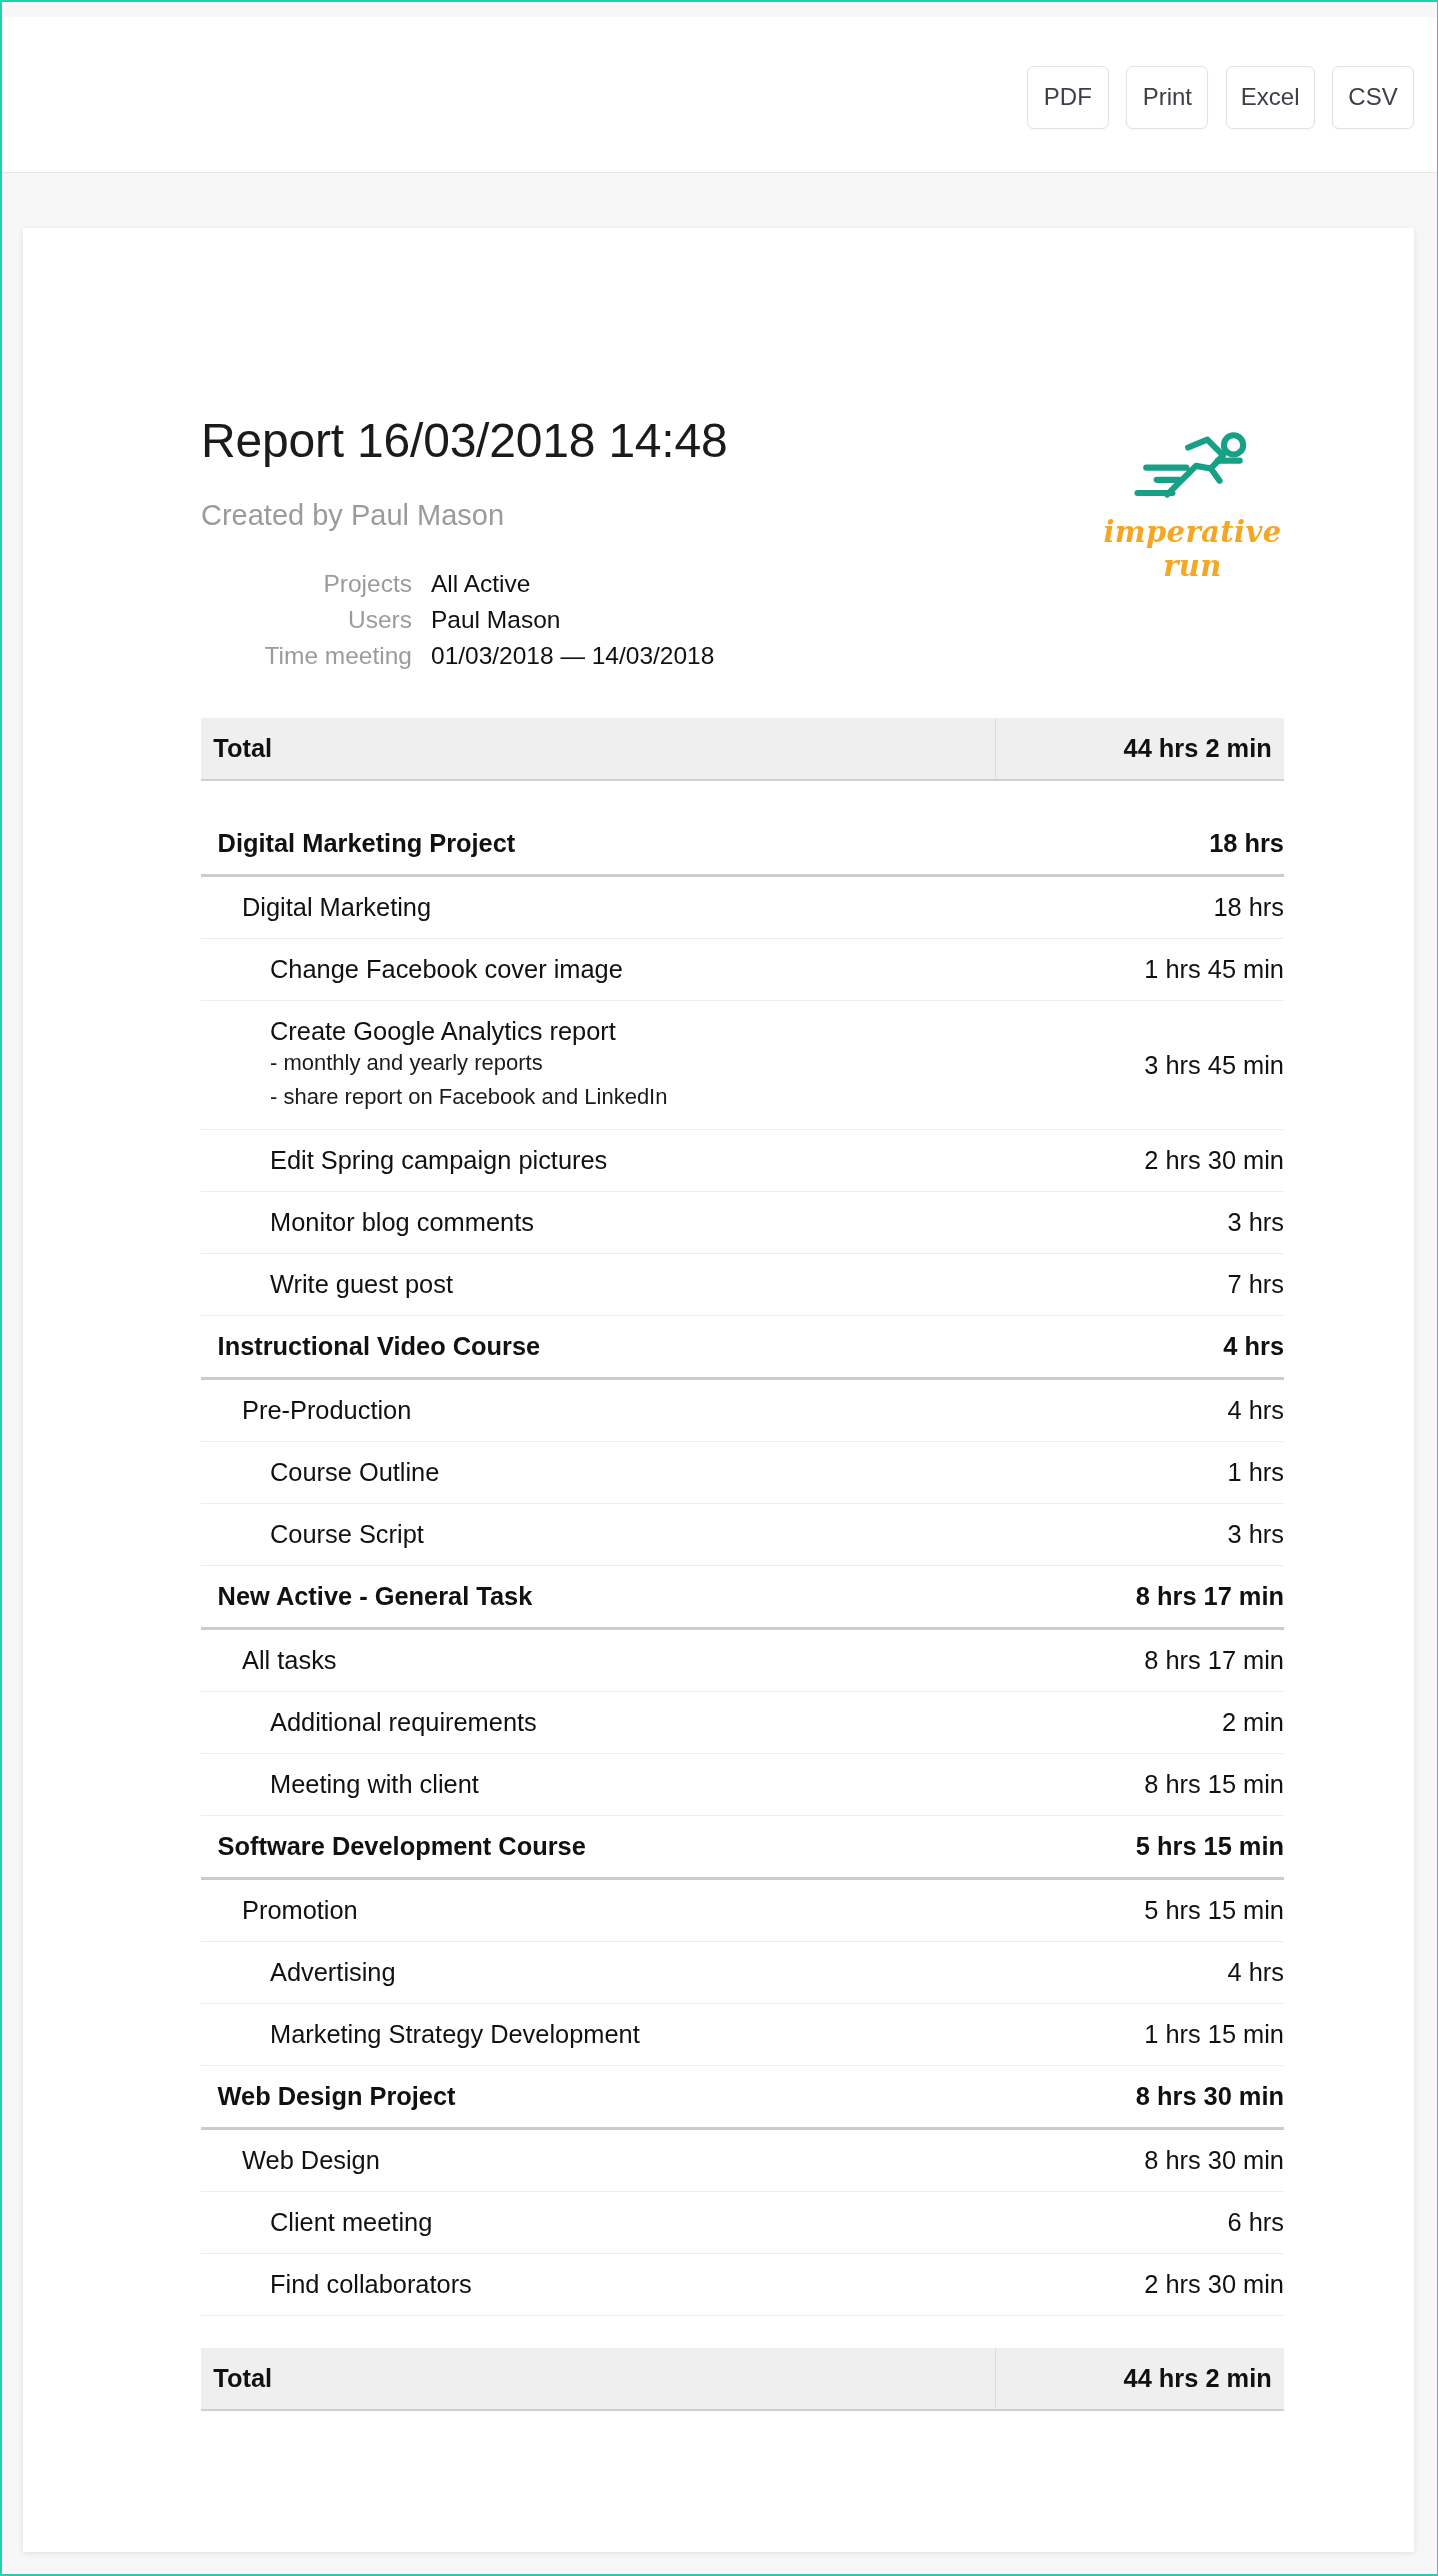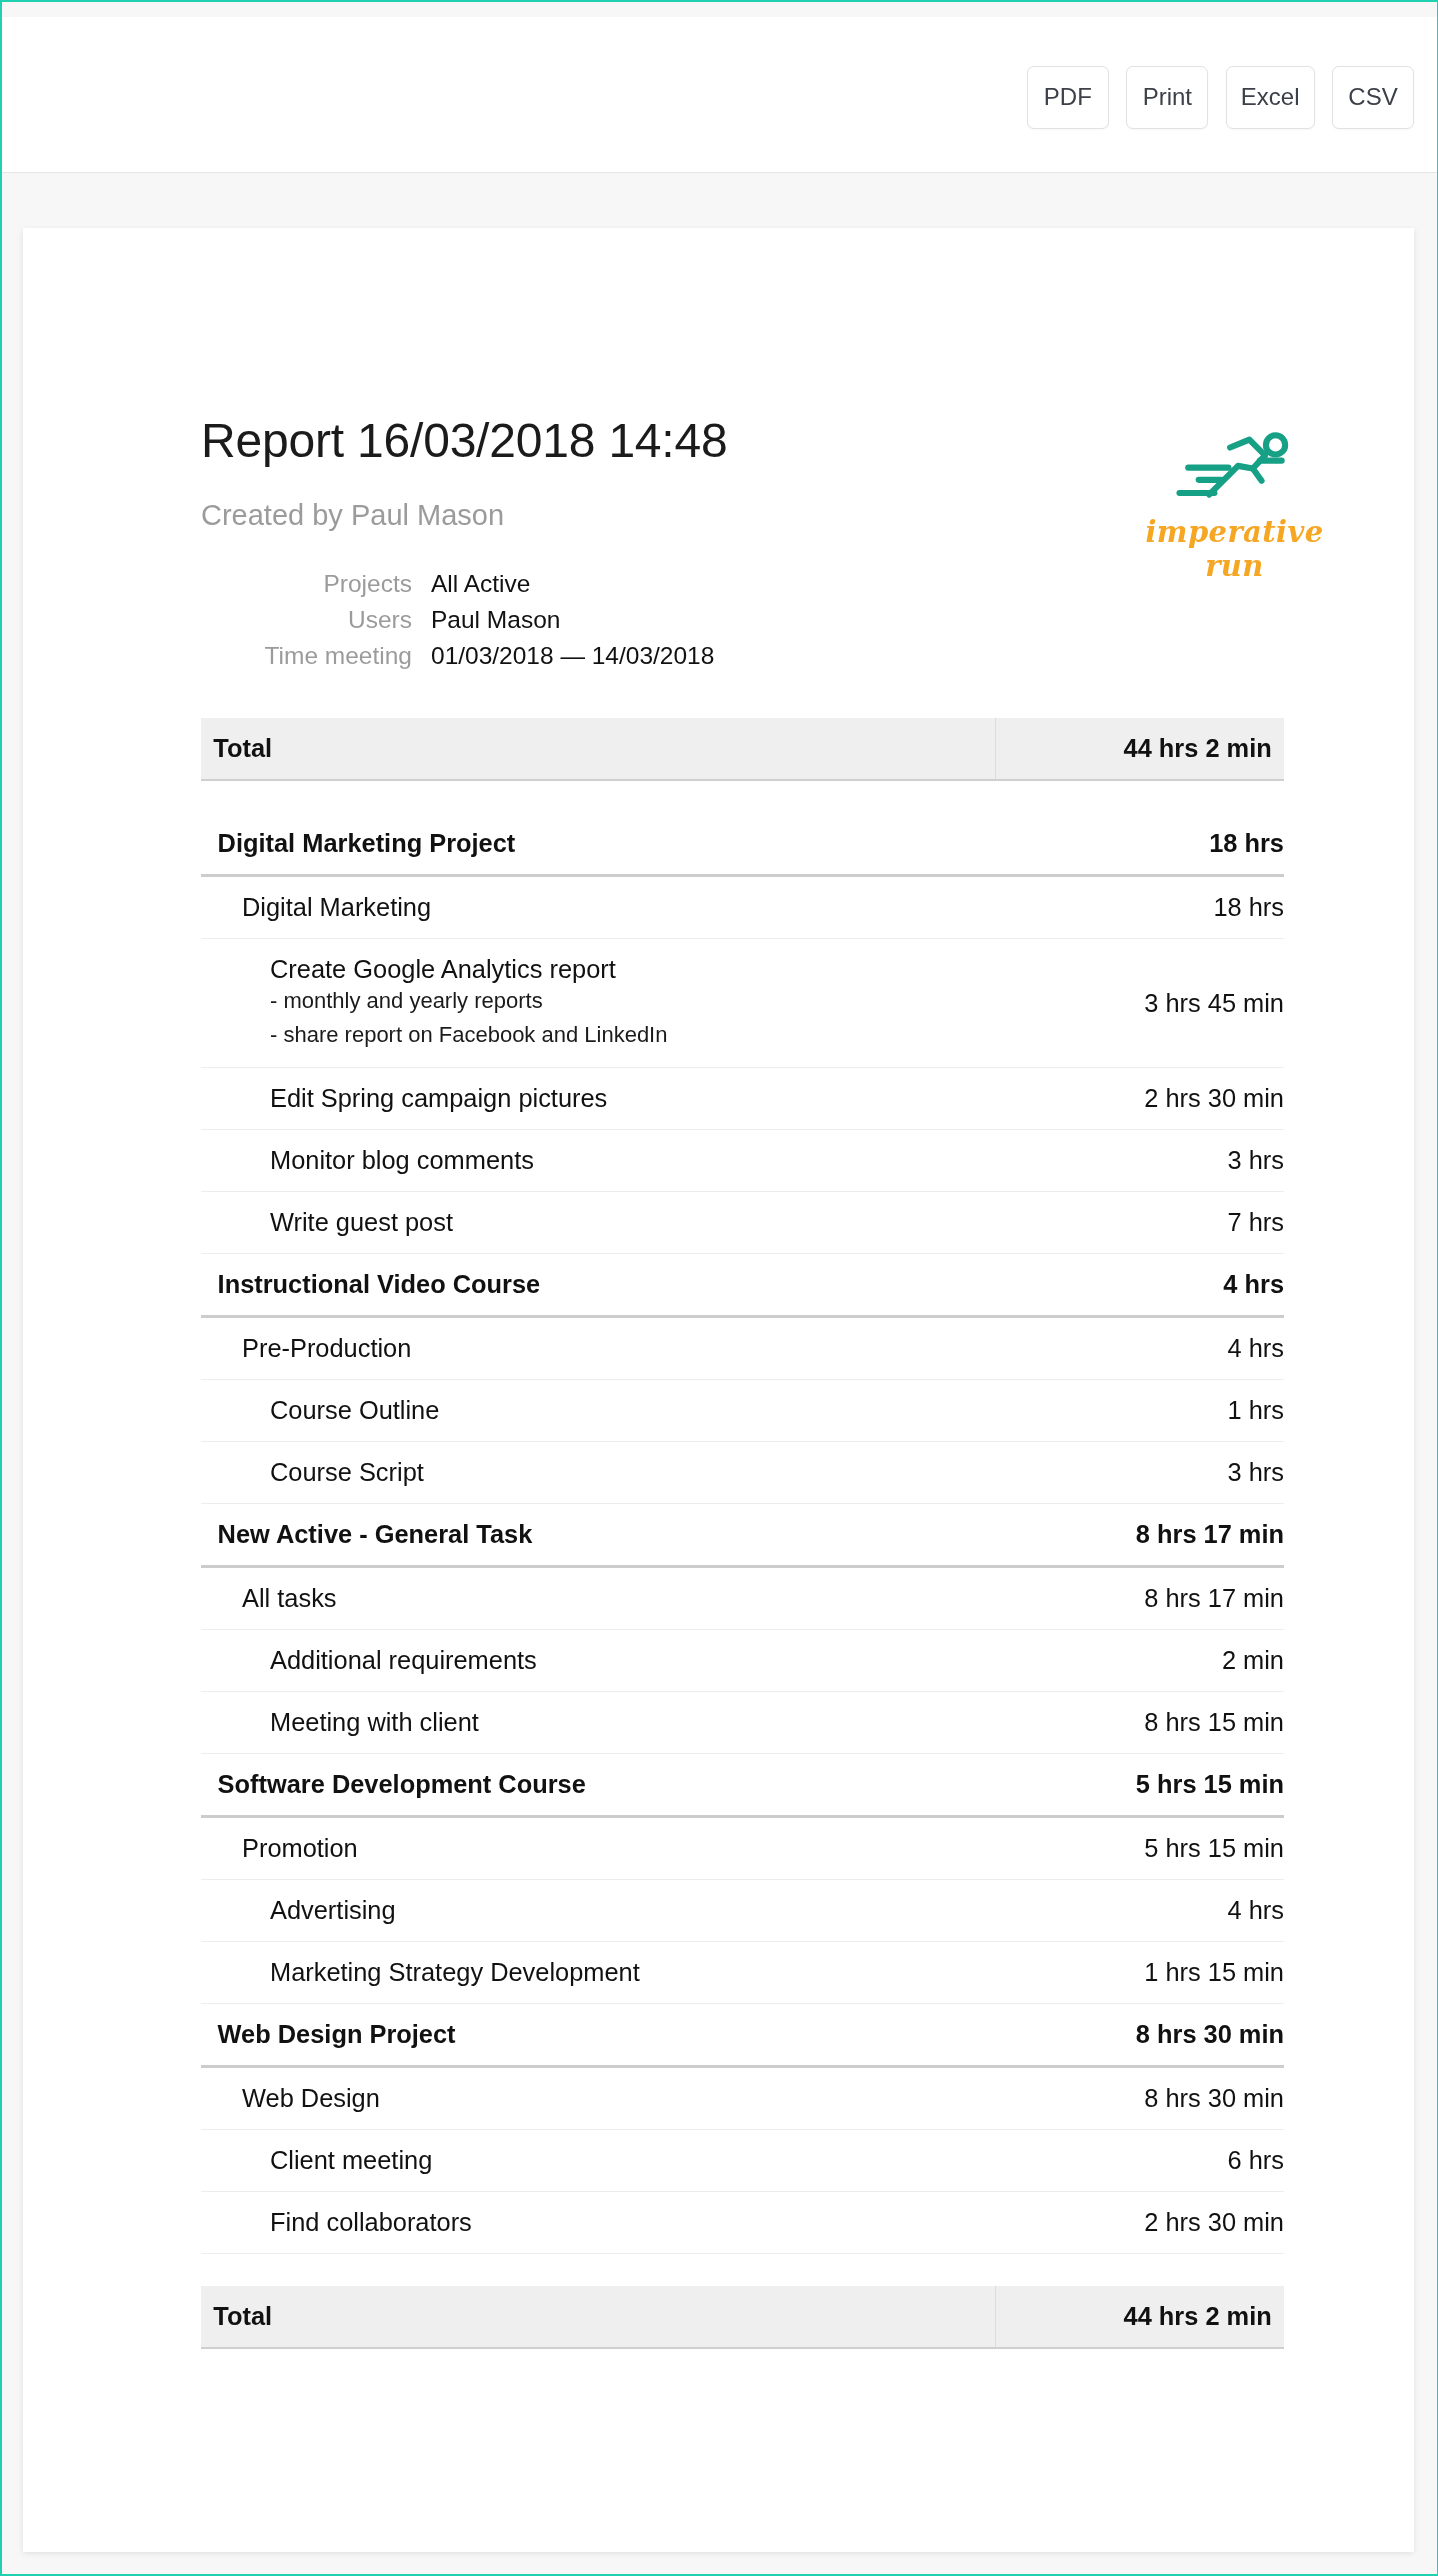--- a/index.html
+++ b/index.html
@@ -56,21 +56,21 @@
     position: absolute;
     top: 226px;
     left: 21px;
     width: 1391px;
     height: 2324px;
     background: #ffffff;
     box-shadow: 0 1.8px 6.1px rgba(0,0,0,0.10);
   }
 
   #report-inner {
-    padding: 188px 78px 0 178px;
+    padding: 188px 120px 0 178px;
   }
 
   
   #report-header {
     position: relative;
     min-height: 219px;
   }
   #page-title {
     font-size: 48px;
     font-weight: 400;
@@ -256,20 +256,24 @@
               <td colspan="2"></td>
             </tr>
             <tr class="row-project">
               <td class="cell-name"><span>Digital Marketing Project</span></td>
               <td class="cell-value">18 hrs</td>
             </tr>
             <tr class="row-group">
               <td class="cell-name"><span>Digital Marketing</span></td>
               <td class="cell-value">18 hrs</td>
             </tr>
+            <tr class="row-task">
+              <td class="cell-name"><span>Change Facebook cover image</span></td>
+              <td class="cell-value">1 hrs 45 min</td>
+            </tr>
             <tr class="row-task has-notes">
               <td class="cell-name"><span>Create Google Analytics report</span><div class="task-notes">
                   <div>- monthly and yearly reports</div>
                   <div>- share report on Facebook and LinkedIn</div>
                 </div></td>
               <td class="cell-value">3 hrs 45 min</td>
             </tr>
             <tr class="row-task">
               <td class="cell-name"><span>Edit Spring campaign pictures</span></td>
               <td class="cell-value">2 hrs 30 min</td>

